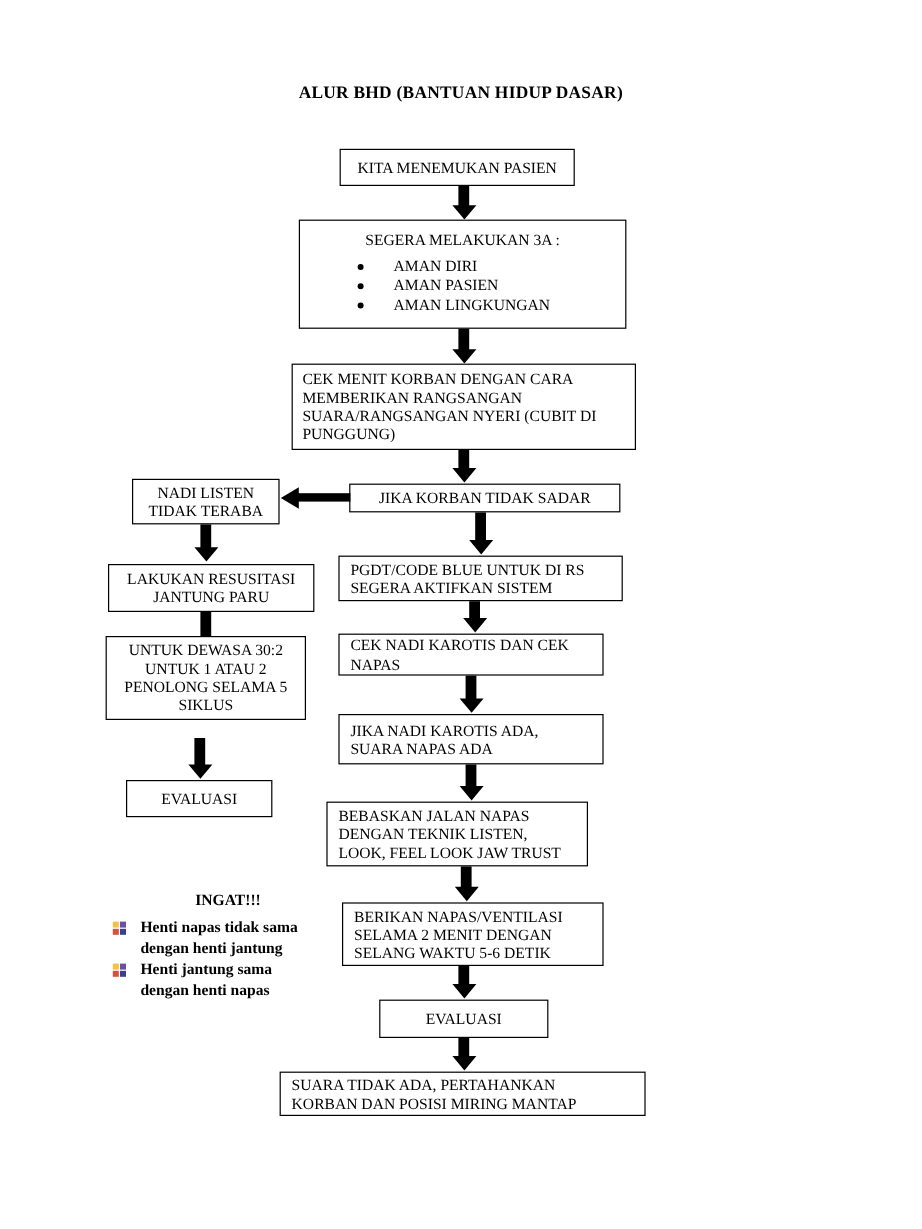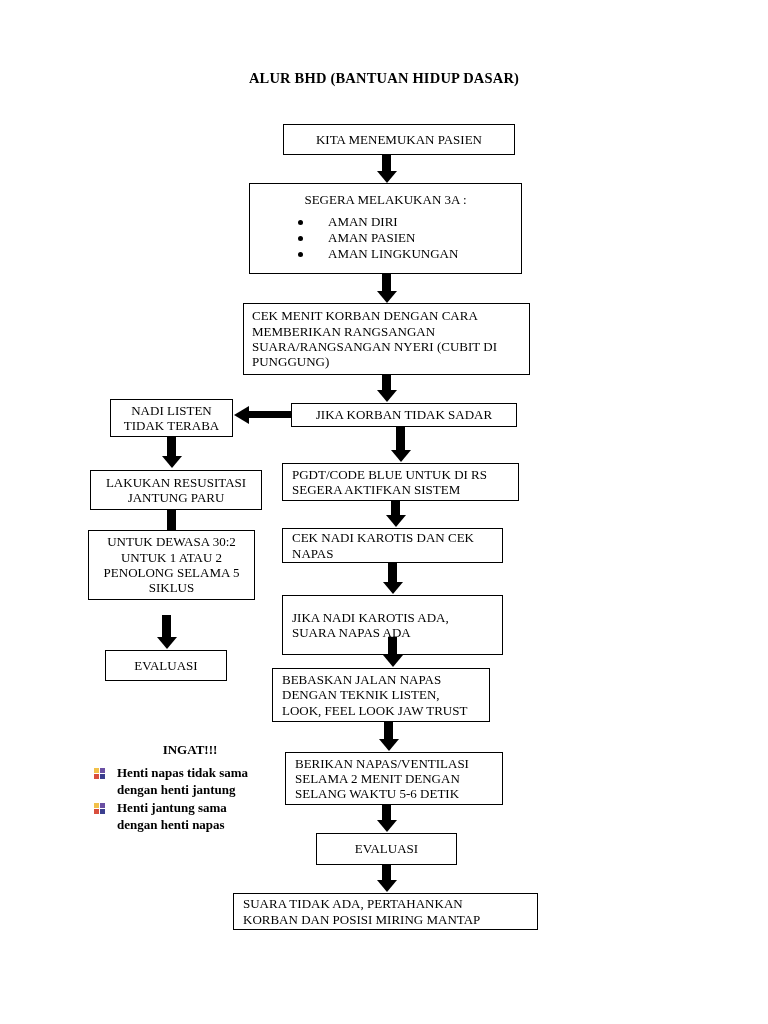--- a/index.html
+++ b/index.html
@@ -149,21 +149,21 @@
   .note li .sq i.q4 { left: 6px; top: 6px; }
   .note li .ln2 { display:block; text-align:left; }
 </style>
 </head>
 <body>
 
 <div id="page">
 
   <div class="title">ALUR BHD (BANTUAN HIDUP DASAR)</div>
 
-  <div class="node center" style="left:283px; top:124px; width:232px; height:31px;">
+  <div class="node center" style="left:283px; top:124px; width:196px; height:31px;">
     <span class="ln">KITA MENEMUKAN PASIEN</span>
   </div>
 
   <div class="arrow-v" style="left:382px; top:155px; height:17px;"></div>
 
   <div class="node" style="left:249px; top:183px; width:273px; height:91px;">
     <span class="node-head">SEGERA MELAKUKAN 3A :</span>
     <ul class="bullets">
       <li><span class="dot"></span><span>AMAN DIRI</span></li>
       <li><span class="dot"></span><span>AMAN PASIEN</span></li>
@@ -224,21 +224,21 @@
 
   <div class="arrow-v" style="left:391px; top:501px; height:15px;"></div>
 
   <div class="node left" style="left:282px; top:528px; width:221px; height:35px; padding-left:9px;">
     <span class="ln">CEK NADI KAROTIS DAN CEK</span>
     <span class="ln">NAPAS</span>
   </div>
 
   <div class="arrow-v" style="left:388px; top:563px; height:20px;"></div>
 
-  <div class="node left" style="left:282px; top:595px; width:221px; height:60px; padding-left:9px;">
+  <div class="node left" style="left:282px; top:595px; width:221px; height:42px; padding-left:9px;">
     <span class="ln">JIKA NADI KAROTIS ADA,</span>
     <span class="ln">SUARA NAPAS ADA</span>
   </div>
 
   <div class="arrow-v" style="left:388px; top:637px; height:19px;"></div>
 
   <div class="node left" style="left:272px; top:668px; width:218px; height:54px; padding-left:9px;">
     <span class="ln">BEBASKAN JALAN NAPAS</span>
     <span class="ln">DENGAN TEKNIK LISTEN,</span>
     <span class="ln">LOOK, FEEL LOOK JAW TRUST</span>

